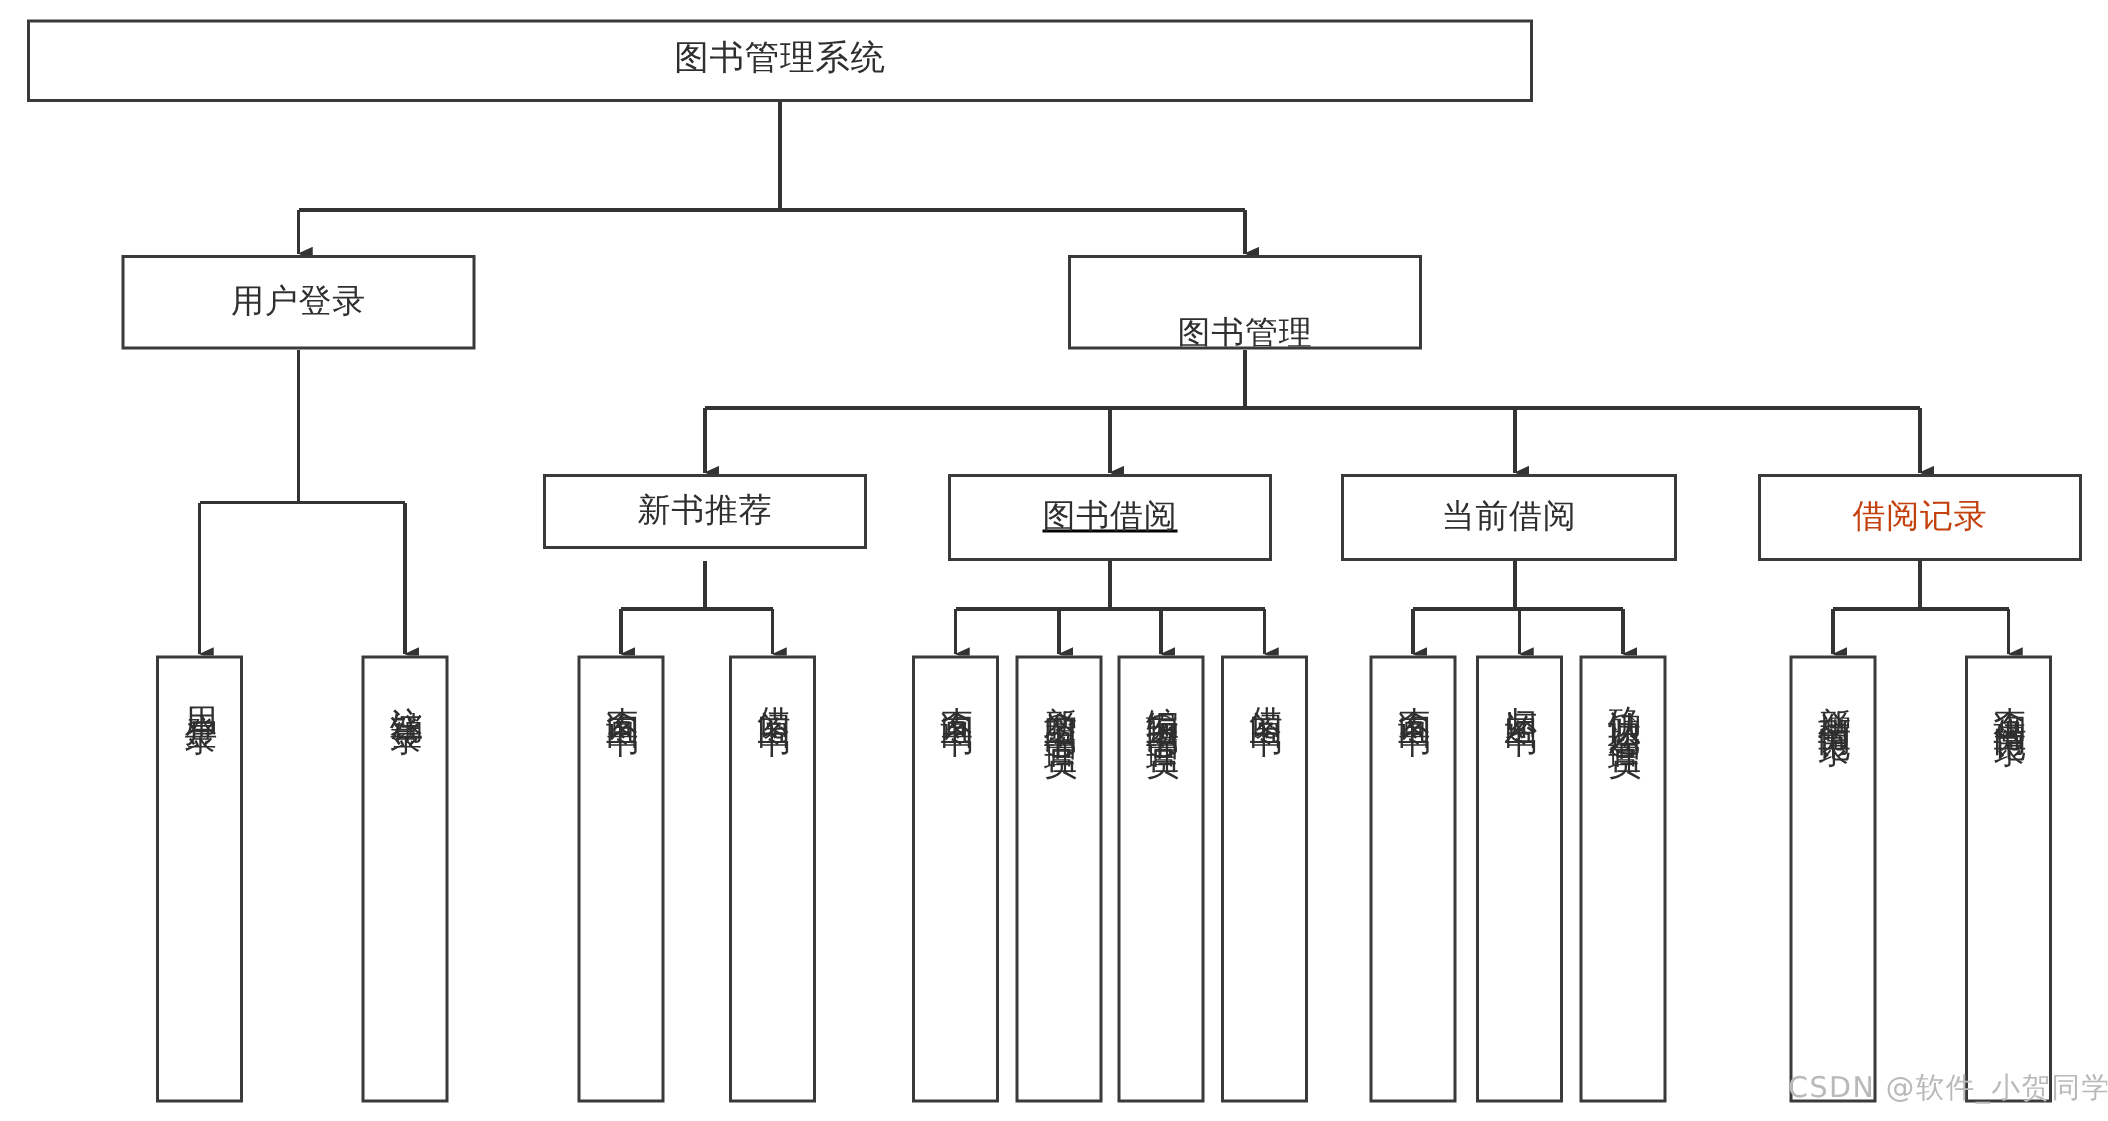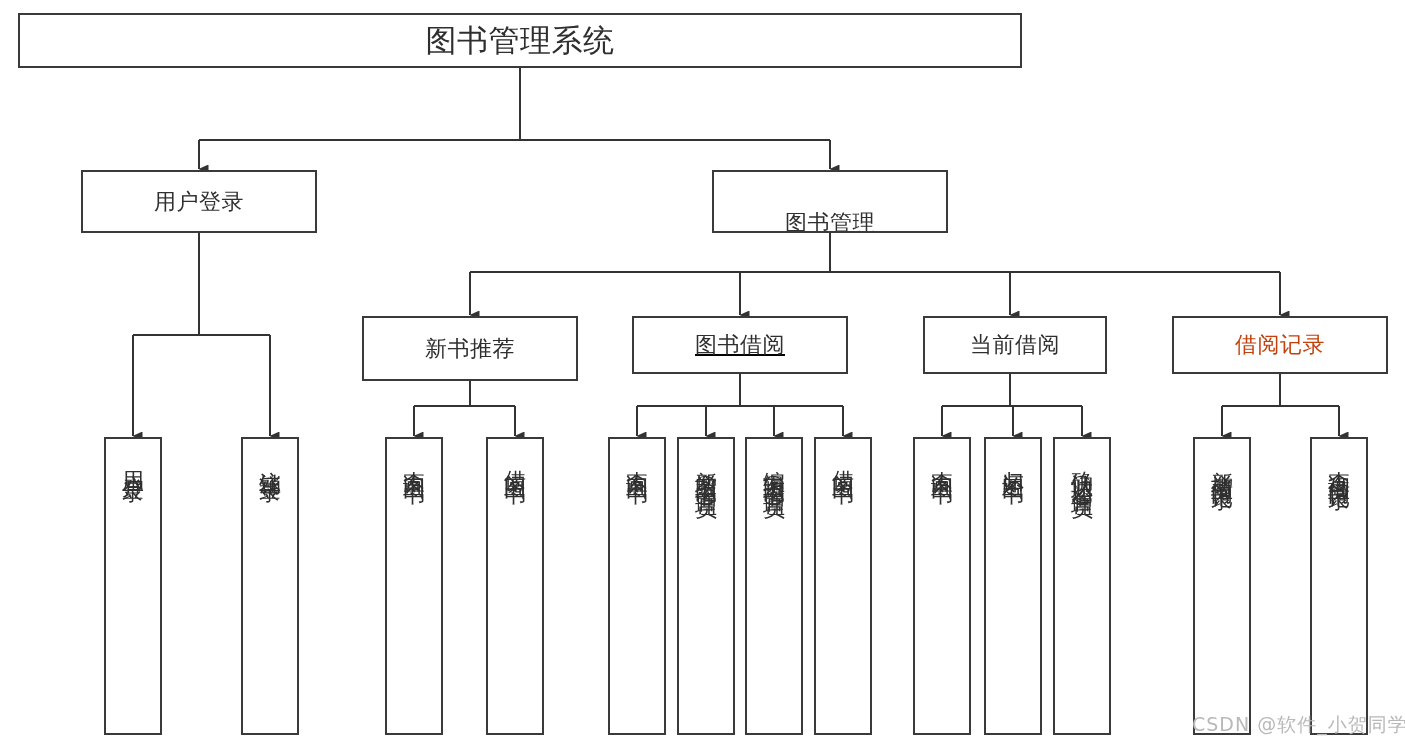--- a/index.html
+++ b/index.html
@@ -53,21 +53,22 @@
     padding-top: 14px;
   }
   .node.vertical .label {
     writing-mode: vertical-rl;
     text-orientation: upright;
     font-size: 22px;
     letter-spacing: 4px;
     line-height: 1.0;
   }
   .node.root .label {
-    font-size: 31px;
+    font-size: 23px;
+    font-family: Liberation Mono, monospace;
   }
   .watermark {
     position: absolute;
     color: #b9b9b9;
     font-size: 19px;
     letter-spacing: 1px;
     white-space: nowrap;
     user-select: none;
   }
 </style>
@@ -122,27 +123,27 @@
   <div id="node-layer">
       <div class="node horizontal root" style="left: 18px; top: 13px; width: 1004px; height: 55px; border-color: rgb(58, 58, 58); background: rgb(255, 255, 255);">
         <span class="label" style="color: rgb(47, 47, 47);">图书管理系统</span>
       </div>
       <div class="node horizontal" style="left: 81px; top: 170px; width: 236px; height: 63px; border-color: rgb(58, 58, 58); background: rgb(255, 255, 255);">
         <span class="label" style="color: rgb(47, 47, 47);">用户登录</span>
       </div>
       <div class="node horizontal" style="left: 712px; top: 170px; width: 236px; height: 63px; border-color: rgb(58, 58, 58); background: rgb(255, 255, 255);">
         <span class="label" style="color: rgb(47, 47, 47); margin-top: 42px;">图书管理</span>
       </div>
-      <div class="node horizontal" style="left: 362px; top: 316px; width: 216px; height: 65px; border-color: rgb(58, 58, 58); background: rgb(255, 255, 255);">
+      <div class="node horizontal" style="left: 362px; top: 316px; width: 216px; height: 50px; border-color: rgb(58, 58, 58); background: rgb(255, 255, 255);">
         <span class="label" style="color: rgb(47, 47, 47);">新书推荐</span>
       </div>
       <div class="node horizontal" style="left: 632px; top: 316px; width: 216px; height: 58px; border-color: rgb(58, 58, 58); background: rgb(255, 255, 255); text-decoration: underline;">
         <span class="label" style="color: rgb(47, 47, 47);">图书借阅</span>
       </div>
-      <div class="node horizontal" style="left: 923px; top: 316px; width: 184px; height: 58px; border-color: rgb(58, 58, 58); background: rgb(255, 255, 255);">
+      <div class="node horizontal" style="left: 894px; top: 316px; width: 224px; height: 58px; border-color: rgb(58, 58, 58); background: rgb(255, 255, 255);">
         <span class="label" style="color: rgb(47, 47, 47);">当前借阅</span>
       </div>
       <div class="node horizontal" style="left: 1172px; top: 316px; width: 216px; height: 58px; border-color: rgb(58, 58, 58); background: rgb(255, 255, 255);">
         <span class="label" style="color: #c2410c;">借阅记录</span>
       </div>
       <div class="node vertical" style="left: 104px; top: 437px; width: 58px; height: 298px; border-color: rgb(58, 58, 58); background: rgb(255, 255, 255);">
         <span class="label" style="color: rgb(47, 47, 47);">用户登录</span>
       </div>
       <div class="node vertical" style="left: 241px; top: 437px; width: 58px; height: 298px; border-color: rgb(58, 58, 58); background: rgb(255, 255, 255);">
         <span class="label" style="color: rgb(47, 47, 47);">注销登录</span>

